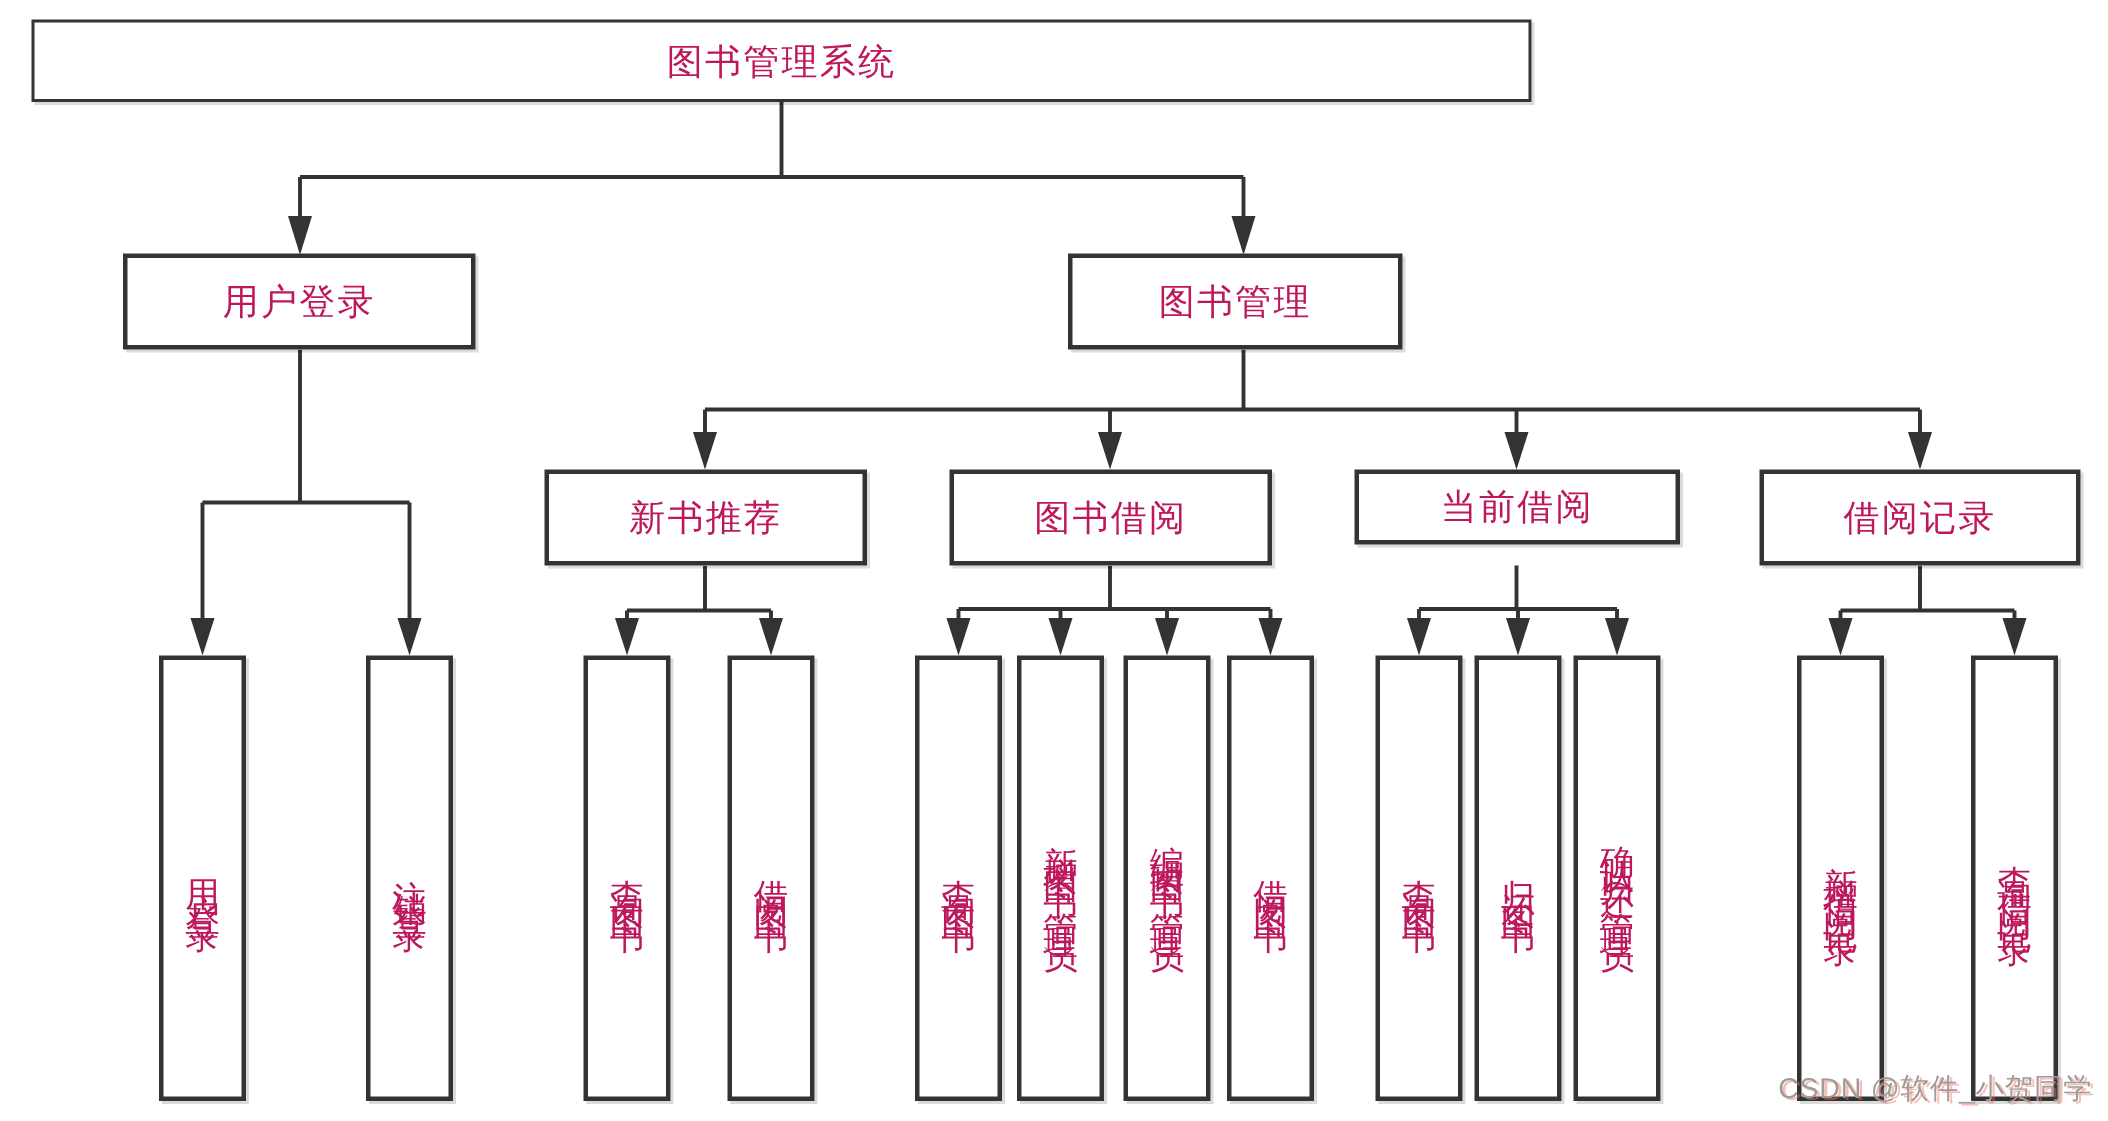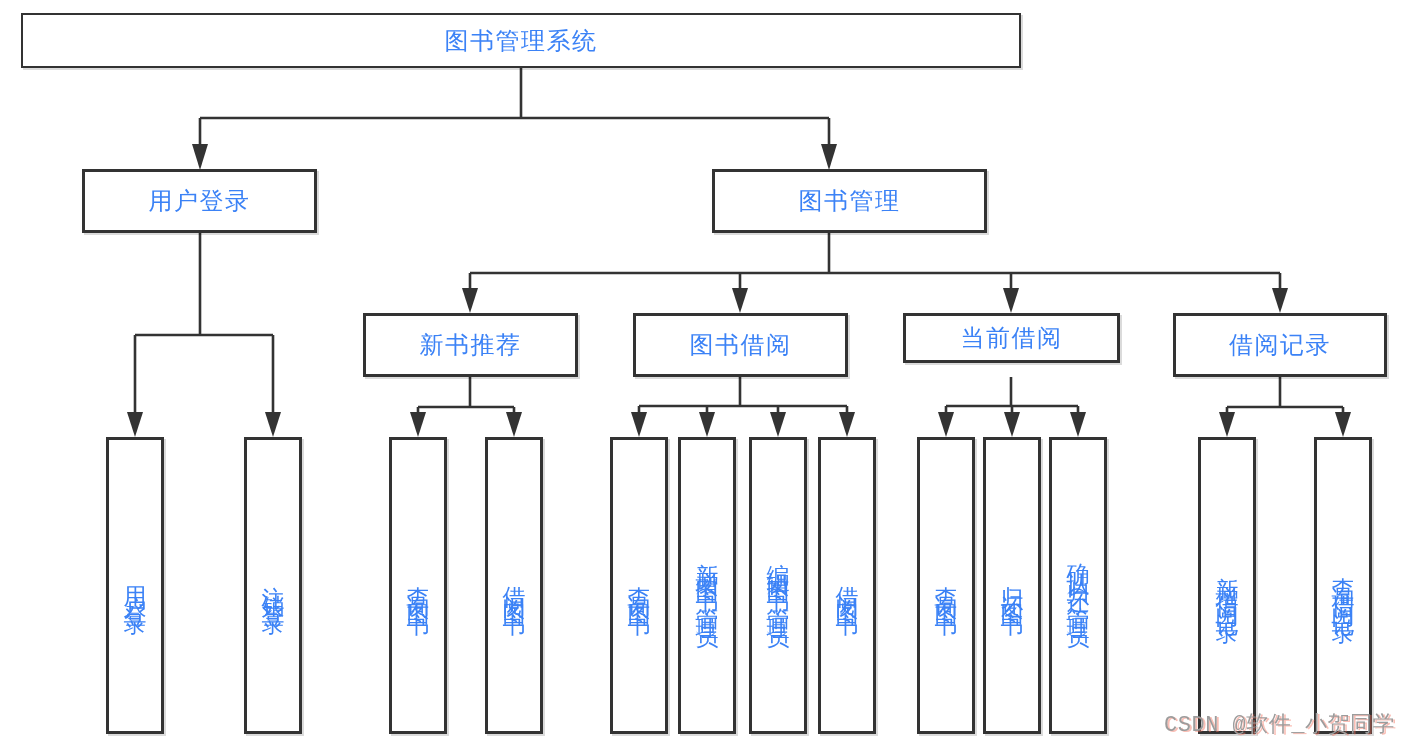--- a/index.html
+++ b/index.html
@@ -8,38 +8,37 @@
     background:#ffffff;
     position:relative;overflow:hidden;
     font-family:"Liberation Sans","DejaVu Sans",sans-serif;
   }
   .stage{position:absolute;inset:0;}
   svg.wires{position:absolute;left:0;top:0;z-index:1;}
   .box{
     position:absolute;box-sizing:border-box;
     border:3px solid #333333;background:#ffffff;
     display:flex;align-items:center;justify-content:center;
-    color:#3b82f6;z-index:2;
+    color:#be185d;z-index:2;
     box-shadow:2px 2px 0 rgba(0,0,0,0.14);
   }
   .box.h{
     font-size:24px;letter-spacing:1.5px;font-weight:400;
     white-space:nowrap;
   }
   .box.v{
     top:437px;width:58px;height:297px;
     writing-mode:vertical-rl;
     font-size:23px;letter-spacing:9px;line-height:1;
   }
   .watermark{
     position:absolute;right:10px;bottom:8px;z-index:6;
-    font-size:22px;color:#9c9c9c;letter-spacing:0.5px;
+    font-size:19px;color:#9c9c9c;letter-spacing:0.5px;
     text-shadow:2px 1px 0 rgba(244,110,92,0.45);
     white-space:nowrap;
-    font-family:Liberation Mono, monospace;
   }
 </style>
 </head>
 <body>
 
 <div class="stage">
 
   <svg class="wires" width="1405" height="747" viewBox="0 0 1405 747">
     <g stroke="#333333" stroke-width="2.6" fill="none">
       <path d="M521,68 V118 M200,118 H829 M200,118 V150 M829,118 V150"></path>
@@ -69,21 +68,21 @@
       <polygon points="1004,412 1020,412 1012,437"></polygon>
       <polygon points="1070,412 1086,412 1078,437"></polygon>
       <polygon points="1219,412 1235,412 1227,437"></polygon>
       <polygon points="1335,412 1351,412 1343,437"></polygon>
     </g>
   </svg>
 
   <div class="box h" style="left:21px;top:13px;width:1000px;height:55px;border-width:2px">图书管理系统</div>
 
   <div class="box h" style="left:82px;top:169px;width:235px;height:64px">用户登录</div>
-  <div class="box h" style="left:712px;top:169px;width:275px;height:64px">图书管理</div>
+  <div class="box h" style="left:712px;top:169px;width:223px;height:64px">图书管理</div>
 
   <div class="box h" style="left:633px;top:313px;width:215px;height:64px">图书借阅</div>
   <div class="box h" style="left:363px;top:313px;width:215px;height:64px">新书推荐</div>
   <div class="box h" style="left:903px;top:313px;width:217px;height:50px">当前借阅</div>
   <div class="box h" style="left:1173px;top:313px;width:214px;height:64px">借阅记录</div>
 
   <div class="box v" style="left:106px">用户登录</div>
   <div class="box v" style="left:244px">注销登录</div>
 
   <div class="box v" style="left:389px">查询图书</div>

